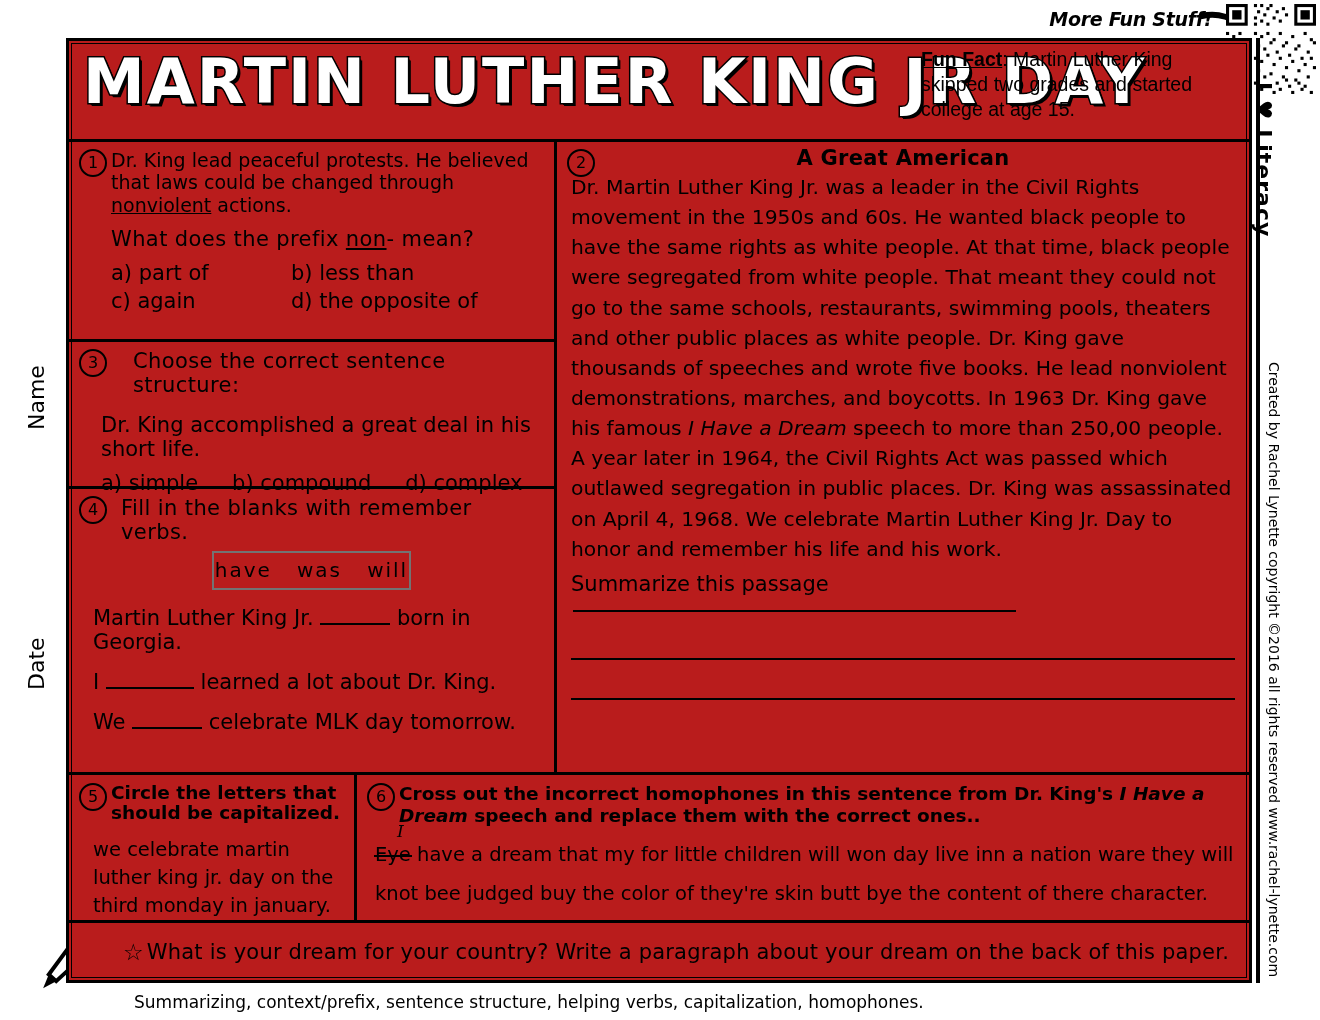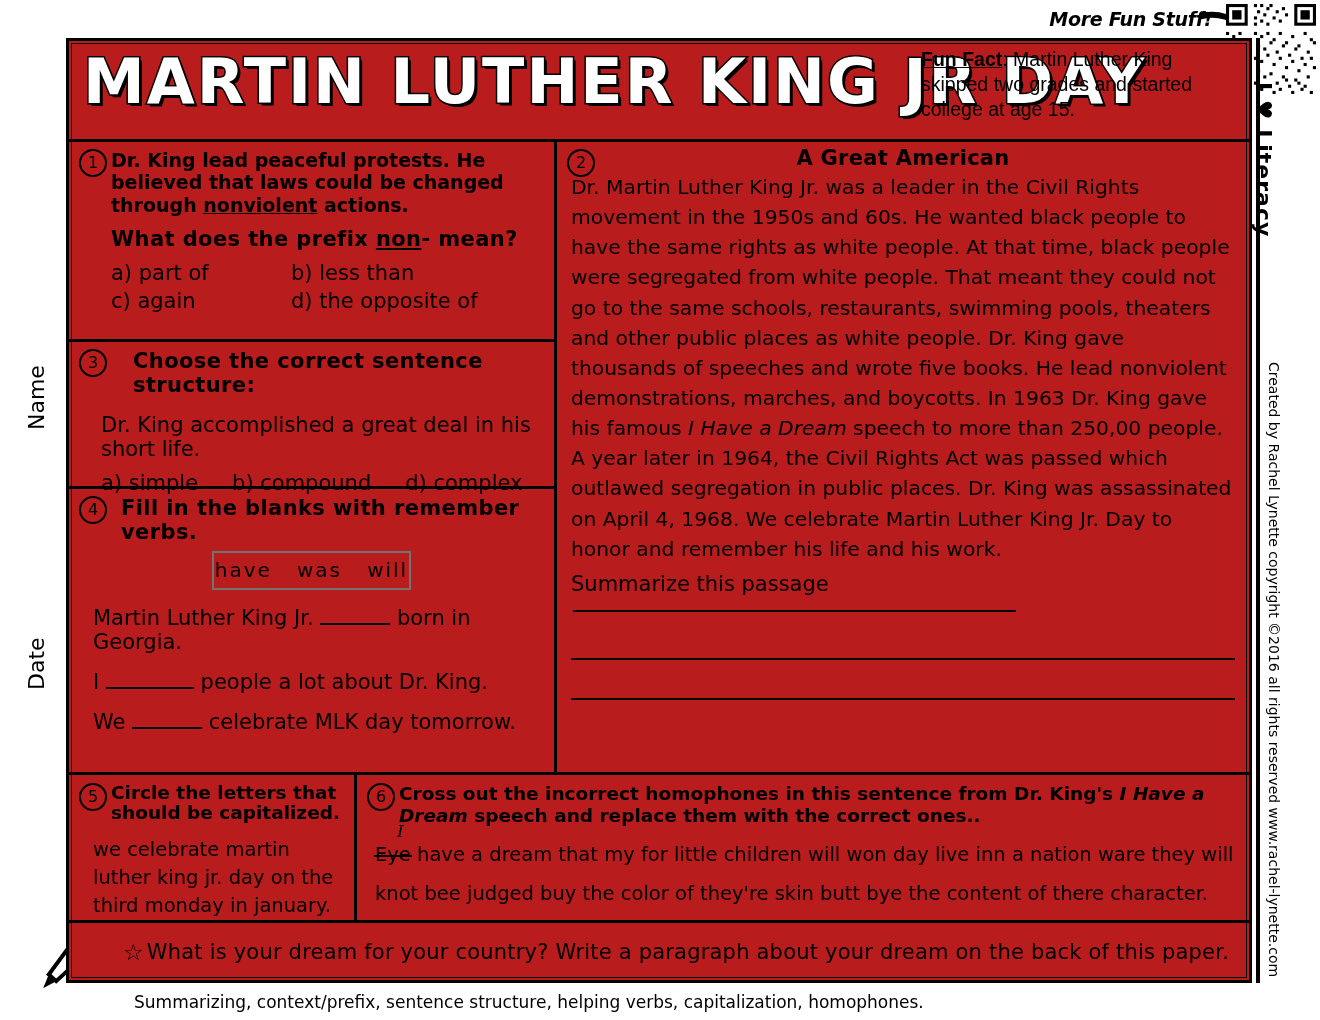--- a/index.html
+++ b/index.html
@@ -97,23 +97,23 @@
   .q4 { height: 100%; }
 
   .num {
     display: inline-flex; align-items: center; justify-content: center;
     width: 24px; height: 24px; border: 2px solid #000; border-radius: 50%;
     font-size: 16px; font-weight: normal; line-height: 1;
     vertical-align: -3px; margin-right: 4px;
     flex: 0 0 auto;
   }
   .q-head { display: flex; align-items: flex-start; }
-  .q-head .txt { font-size: 19px; line-height: 1.18; font-weight: bold; }
-
-  .prompt-bold { font-size: 21px; font-weight: bold; letter-spacing: .4px; }
+  .q-head .txt { font-size: 19px; line-height: 1.18; }
+
+  .prompt-bold { font-size: 21px; font-weight: normal; letter-spacing: .4px; }
   u.ul { text-decoration: underline; }
 
   .choices { margin-top: 10px; font-size: 21px; }
   .choices .row { display: flex; margin: 4px 0 0 32px; }
   .choices .row span:first-child { width: 180px; }
 
   
   .q3 .sentence { font-size: 21px; margin: 16px 0 0 22px; }
   .q3 .opts { display: flex; font-size: 21px; margin: 10px 0 0 22px; gap: 34px;}
 
@@ -387,21 +387,21 @@
           <div class="q-head">
             <span class="num">4</span>
             <span class="prompt-bold" style="margin-left:10px;">Fill in the blanks with remember verbs.</span>
           </div>
           <div class="wordbank">
             <span>have</span>&nbsp;&nbsp;
             <span>was</span>&nbsp;&nbsp;
             <span>will</span>
           </div>
           <div class="fill"><span>Martin Luther King Jr. </span><span class="blank-s"></span><span> born in Georgia.</span></div>
-          <div class="fill"><span>I </span><span class="blank-m"></span><span> people a lot about Dr. King.</span></div>
+          <div class="fill"><span>I </span><span class="blank-m"></span><span> learned a lot about Dr. King.</span></div>
           <div class="fill"><span>We </span><span class="blank-s"></span><span> celebrate MLK day tomorrow.</span></div>
         </div>
 
       </div>
 
       <div class="col-right">
         <span class="num p2-num">2</span>
         <div class="passage-title">A Great American</div>
         <div class="passage"><span>Dr. Martin Luther King Jr. was a leader in the Civil Rights movement in the 1950s and 60s. He wanted black people to have the same rights as white people. At that time, black people were segregated from white people. That meant they could not go to the same schools, restaurants, swimming pools, theaters and other public places as white people. Dr. King gave thousands of speeches and wrote five books. He lead nonviolent demonstrations, marches, and boycotts. In 1963 Dr. King gave his famous </span><i>I Have a Dream</i><span> speech to more than 250,00 people. A year later in 1964, the Civil Rights Act was passed which outlawed segregation in public places. Dr. King was assassinated on April 4, 1968. We celebrate Martin Luther King Jr. Day to honor and remember his life and his work.</span></div>
         <div class="summarize"><span>Summarize this passage</span><span class="sum-line-inline"></span></div>

